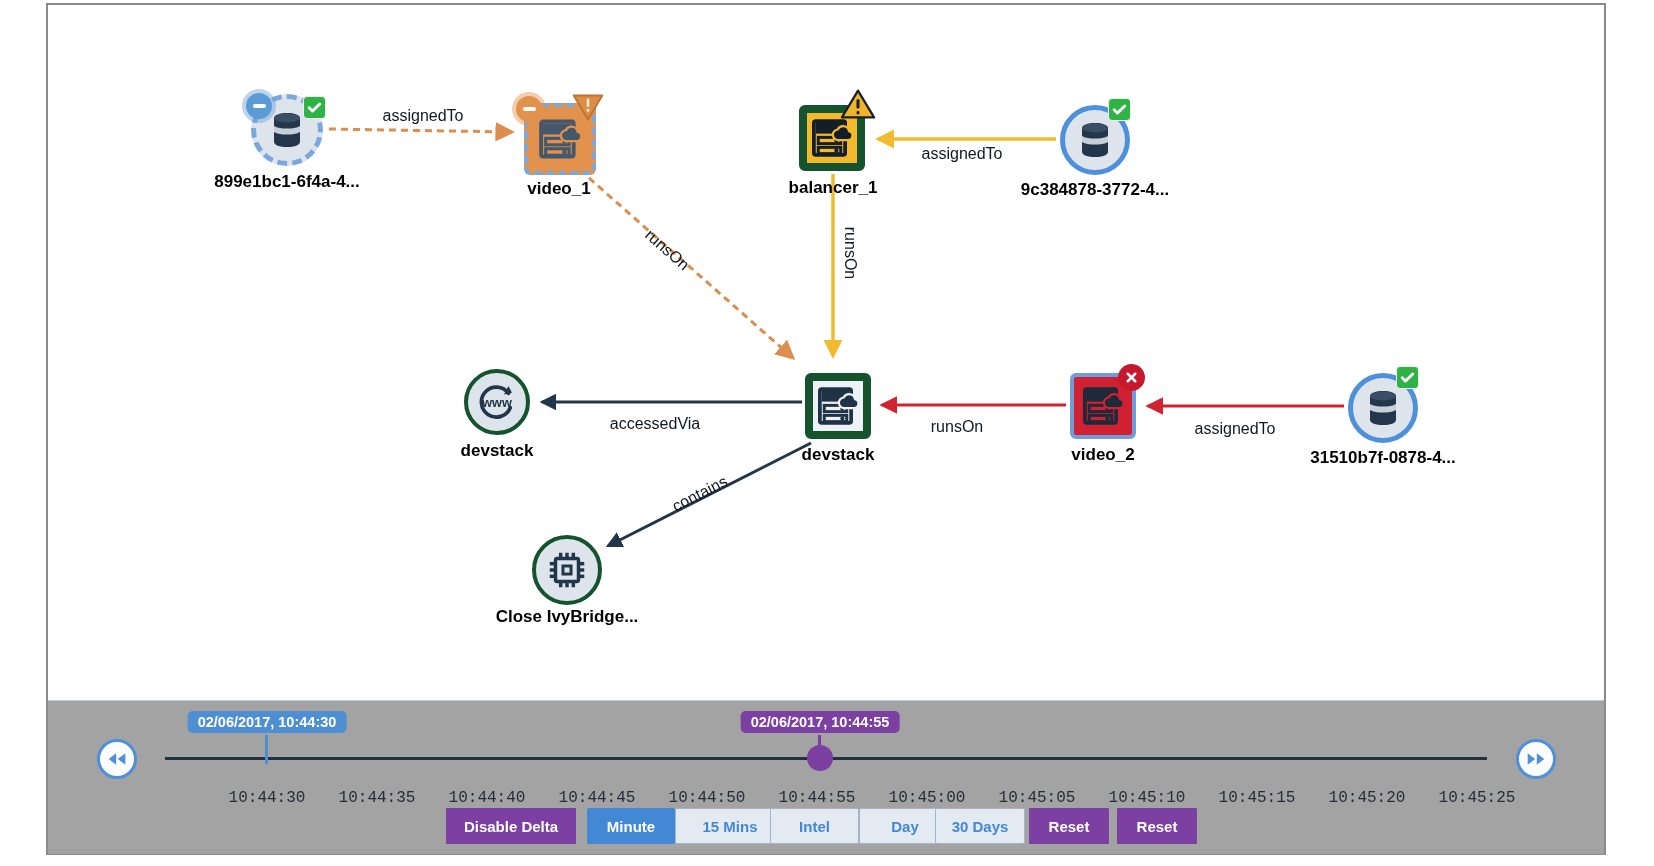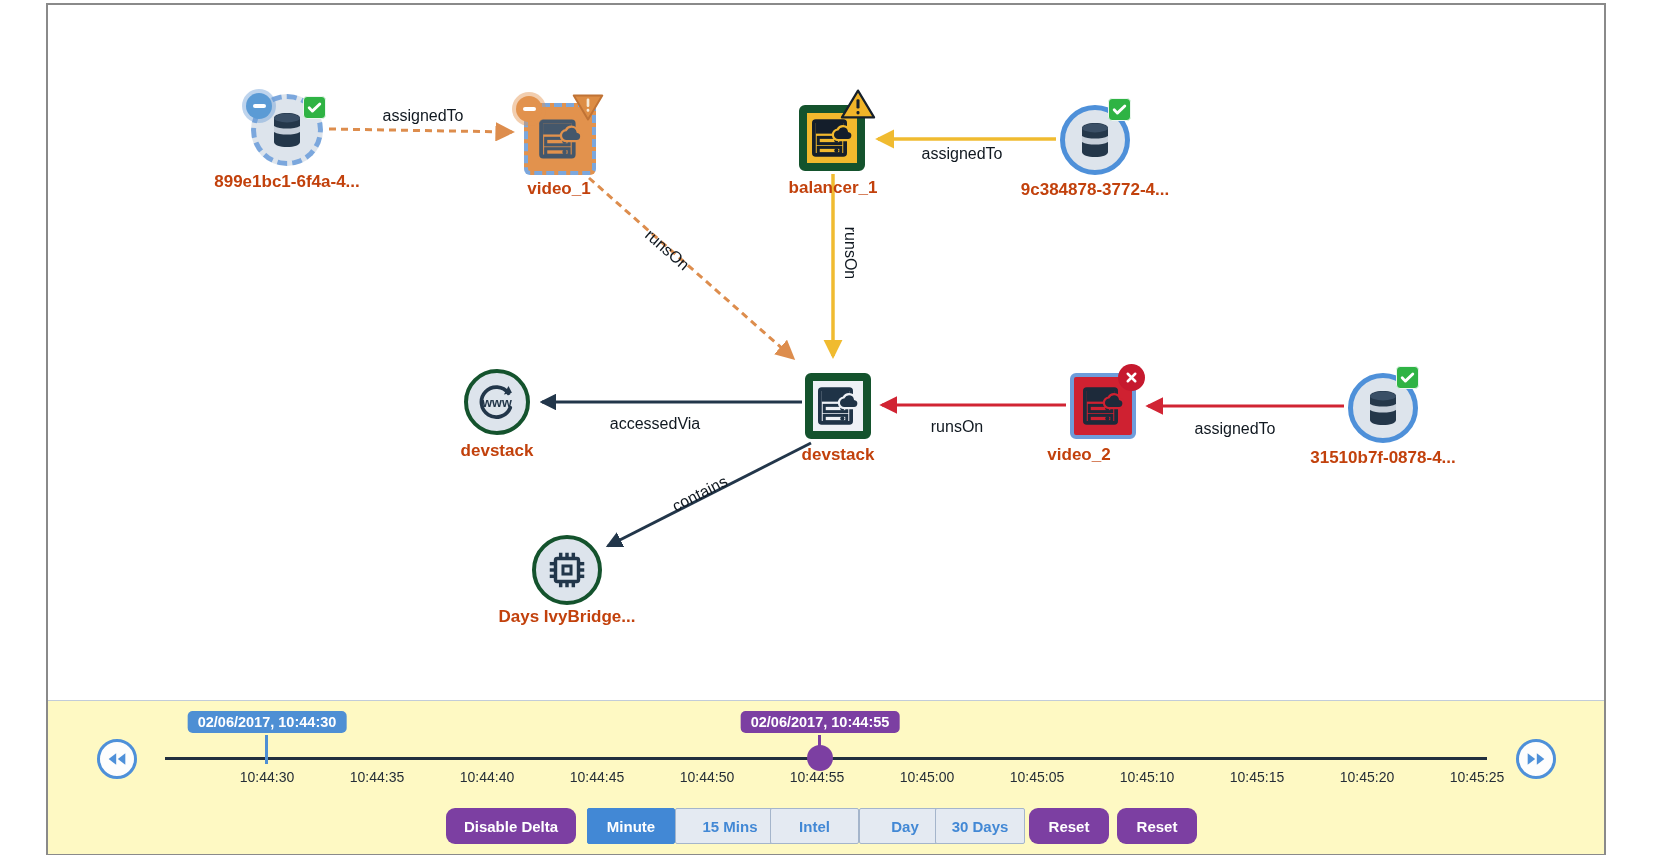--- a/index.html
+++ b/index.html
@@ -11,51 +11,51 @@
   #edges{position:absolute;left:0;top:0;}
   .node{position:absolute;box-sizing:border-box;display:flex;align-items:center;
         justify-content:center;}
   .circ{border-radius:50%;}
   .sq{border-radius:6px;}
   .b-solid{border:8px solid #14532d;}
   .b-solid-thick{border:5px solid #4e90d9;}
   .b-dash{border:4px dashed #7ba7dd;}
   .fill-light{background:#dde4ec;}
   .nlabel{position:absolute;transform:translateX(-50%);font-weight:bold;font-size:17px;
-          color:#c2410c;white-space:nowrap;}
+          color:#000000;white-space:nowrap;}
   .elabel{position:absolute;transform:translate(-50%,-50%);font-size:16px;color:#101820;
           white-space:nowrap;}
   .badge{position:absolute;display:flex;align-items:center;justify-content:center;
          box-sizing:border-box;}
   .badge.check{width:23px;height:23px;background:#2fb344;border-radius:4px;
                border:1.5px solid #eaf6ee;}
   .badge.xmark{width:27px;height:27px;border-radius:50%;background:#c6192e;}
   .badge.minus{width:26px;height:26px;border-radius:50%;}
   .minus-blue{background:#5b9bd5;box-shadow:0 0 0 4px rgba(110,160,215,.45);}
   .minus-orange{background:#e2924d;box-shadow:0 0 0 4px rgba(226,146,77,.45);}
   .minus .bar{width:13px;height:3.5px;background:#fff;border-radius:2px;}
   
   .panel{position:absolute;left:48px;top:700px;width:1556px;height:153px;
-         background:#fef9c3;border-top:1px solid #c2ccd9;}
+         background:#a3a3a3;border-top:1px solid #c2ccd9;}
   .navbtn{position:absolute;width:40px;height:40px;border-radius:50%;background:#fdfdfd;
           border:3.5px solid #4e90d9;box-sizing:border-box;display:flex;align-items:center;
           justify-content:center;cursor:pointer;}
   .track{position:absolute;left:117px;top:56px;width:1322px;height:3px;background:#22303f;cursor:pointer;}
   .timebadge{position:absolute;top:10px;transform:translateX(-50%);color:#fff;
              font-weight:bold;font-size:14.5px;padding:3px 10px;border-radius:5px;
              white-space:nowrap;}
   .badge-blue{background:#4e8fd4;}
   .badge-purple{background:#7c3fa2;}
   .stem{position:absolute;width:3px;}
   .handle{position:absolute;left:759px;top:44px;width:26px;height:26px;border-radius:50%;
           background:#7c3fa2;cursor:grab;}
-  .tick{position:absolute;top:68px;transform:translateX(-50%);font-size:14px;color:#252e38;
-        white-space:nowrap;}
+  .tick{position:absolute;top:88px;transform:translateX(-50%);font-size:16px;color:#252e38;
+        white-space:nowrap;font-family:Liberation Mono, monospace;}
   .btn{position:absolute;top:107px;height:36px;display:flex;align-items:center;
-       justify-content:center;font-weight:bold;font-size:15px;border-radius:9px;
+       justify-content:center;font-weight:bold;font-size:15px;border-radius:1px;
        box-sizing:border-box;cursor:pointer;}
   .btn-purple{background:#7c3fa2;color:#fff;}
   .seg{background:#e4eaf2;color:#4288d5;border:1px solid #a4b5cb;border-radius:2px;}
   .seg.selected{background:#4288d5;color:#fff;border-color:#4288d5;}
 </style>
 </head>
 <body>
 
 <div id="app">
   <div class="frame"></div>
@@ -199,21 +199,21 @@
       <rect x="9" y="27.5" width="18" height="5" fill="none" stroke="currentColor" stroke-width="2.4"></rect>
       <circle cx="23.5" cy="30" r="1.7" fill="currentColor"></circle>
       <path d="M24.5 13.2a4.8 4.8 0 0 1 4.3-2.7 4.9 4.9 0 0 1 4.8 4 3.6 3.6 0 0 1-1 7.1h-7.3a4.2 4.2 0 0 1-.8-8.4z" fill="currentColor" style="stroke:var(--nbg)" stroke-width="1.8"></path>
     </svg>
   </div>
   <div class="badge xmark" style="left:1118px;top:364px">
     <svg width="15" height="15" viewBox="0 0 24 24">
         <path d="M6 6L18 18M18 6L6 18" stroke="#fff" stroke-width="4" stroke-linecap="round"></path>
       </svg>
   </div>
-  <div class="nlabel" style="left:1079px;top:445px">video_2</div>
+  <div class="nlabel" style="left:1103px;top:445px">video_2</div>
 
   <div class="node circ b-solid-thick fill-light" style="left:1348px;top:373px;width:70px;height:70px">
     <svg width="36" height="40" viewBox="0 0 36 40">
       <path d="M5 8c0-3 5.8-5 13-5s13 2 13 5v24c0 3-5.8 5-13 5S5 35 5 32z" fill="#24374a"></path>
       <ellipse cx="18" cy="8" rx="13" ry="4.4" fill="#3a4f66"></ellipse>
       <path d="M5 16c3 1.8 8 2.6 13 2.6s10-.8 13-2.6v6c-3 1.8-8 2.6-13 2.6S8 23.8 5 22z" fill="#c6cfda"></path>
     </svg>
   </div>
   <div class="badge check" style="left:1396px;top:366px">
     <svg width="17" height="17" viewBox="0 0 24 24">
@@ -235,21 +235,21 @@
           <rect x="5" y="18.5" width="5" height="3"></rect>
           <rect x="5" y="24" width="5" height="3"></rect>
         <rect x="30" y="13" width="5" height="3"></rect>
           <rect x="30" y="18.5" width="5" height="3"></rect>
           <rect x="30" y="24" width="5" height="3"></rect>
       </g>
       <rect x="10" y="10" width="20" height="20" rx="1.5" fill="none" stroke="#22364a" stroke-width="3"></rect>
       <rect x="16.5" y="16.5" width="7" height="7" fill="none" stroke="#22364a" stroke-width="2.6"></rect>
     </svg>
   </div>
-  <div class="nlabel" style="left:567px;top:607px">Days IvyBridge...</div>
+  <div class="nlabel" style="left:567px;top:607px">Close IvyBridge...</div>
 
   <div class="panel">
     <div class="navbtn" style="left:49px;top:38px">
       <svg width="20" height="16" viewBox="0 0 24 18">
         <path d="M11 2v14L2 9z" fill="#4e90d9"></path>
           <path d="M22 2v14l-9-7z" fill="#4e90d9"></path>
       </svg>
     </div>
     <div class="navbtn" style="left:1468px;top:38px">
       <svg width="20" height="16" viewBox="0 0 24 18">

